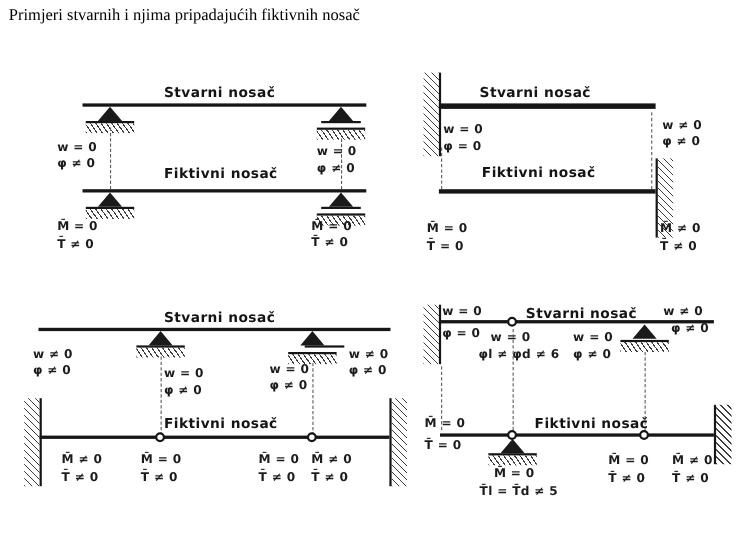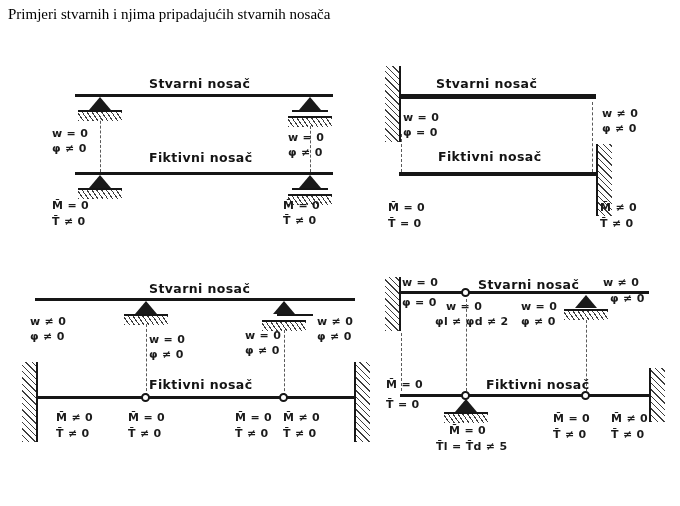--- a/index.html
+++ b/index.html
@@ -16,21 +16,21 @@
   .wall.right-face{border-right:2.5px solid #161616;}
   .wall.left-face{border-left:2.5px solid #161616;}
   .dashv{position:absolute;width:0;border-left:1.5px dashed #5a5a5a;}
   .hinge{position:absolute;width:9px;height:9px;box-sizing:border-box;border:2px solid #161616;border-radius:50%;background:#fff;}
 </style>
 </head>
 <body>
 
 <div class="canvas">
 
-  <div class="title" style="left:8px;top:6px;">Primjeri stvarnih i njima pripadajućih stvarnih nosača</div>
+  <div class="title" style="left:8px;top:6px;">Primjeri stvarnih i njima pripadajućih fiktivnih nosač</div>
 
   <section>
     <div class="hd" style="left:149px;top:76px;">Stvarni nosač</div>
     <div class="beam" style="left:75px;top:94px;width:258px;height:3px;"></div>
 
     <div class="tri" style="left:89px;top:97px;"></div>
     <div class="pad" style="left:78px;top:110px;width:44px;"></div>
 
     <div class="tri" style="left:299px;top:97px;"></div>
     <div class="rline" style="left:292px;top:110px;width:36px;"></div>
@@ -128,21 +128,21 @@
     <div class="hd" style="left:478px;top:277px;">Stvarni nosač</div>
     <div class="beam" style="left:399px;top:291px;width:250px;height:3px;"></div>
     <div class="hinge" style="left:461px;top:288px;"></div>
 
     <div class="tri" style="left:575px;top:295px;"></div>
     <div class="pad" style="left:564px;top:309px;width:44px;"></div>
 
     <div class="ann" style="left:402px;top:276px;">w = 0</div>
     <div class="ann" style="left:402px;top:296px;">φ = 0</div>
     <div class="ann" style="left:446px;top:300px;">w = 0</div>
-    <div class="ann" style="left:435px;top:315px;">φl ≠ φd ≠ 2</div>
+    <div class="ann" style="left:435px;top:315px;">φl ≠ φd ≠ 6</div>
     <div class="ann" style="left:521px;top:300px;">w = 0</div>
     <div class="ann" style="left:521px;top:315px;">φ ≠ 0</div>
     <div class="ann" style="left:603px;top:276px;">w ≠ 0</div>
     <div class="ann" style="left:610px;top:292px;">φ ≠ 0</div>
 
     <div class="dashv" style="left:466px;top:299px;height:92px;"></div>
     <div class="dashv" style="left:586px;top:320px;height:71px;"></div>
     <div class="dashv" style="left:401px;top:333px;height:58px;"></div>
 
     <div class="hd" style="left:486px;top:377px;">Fiktivni nosač</div>

